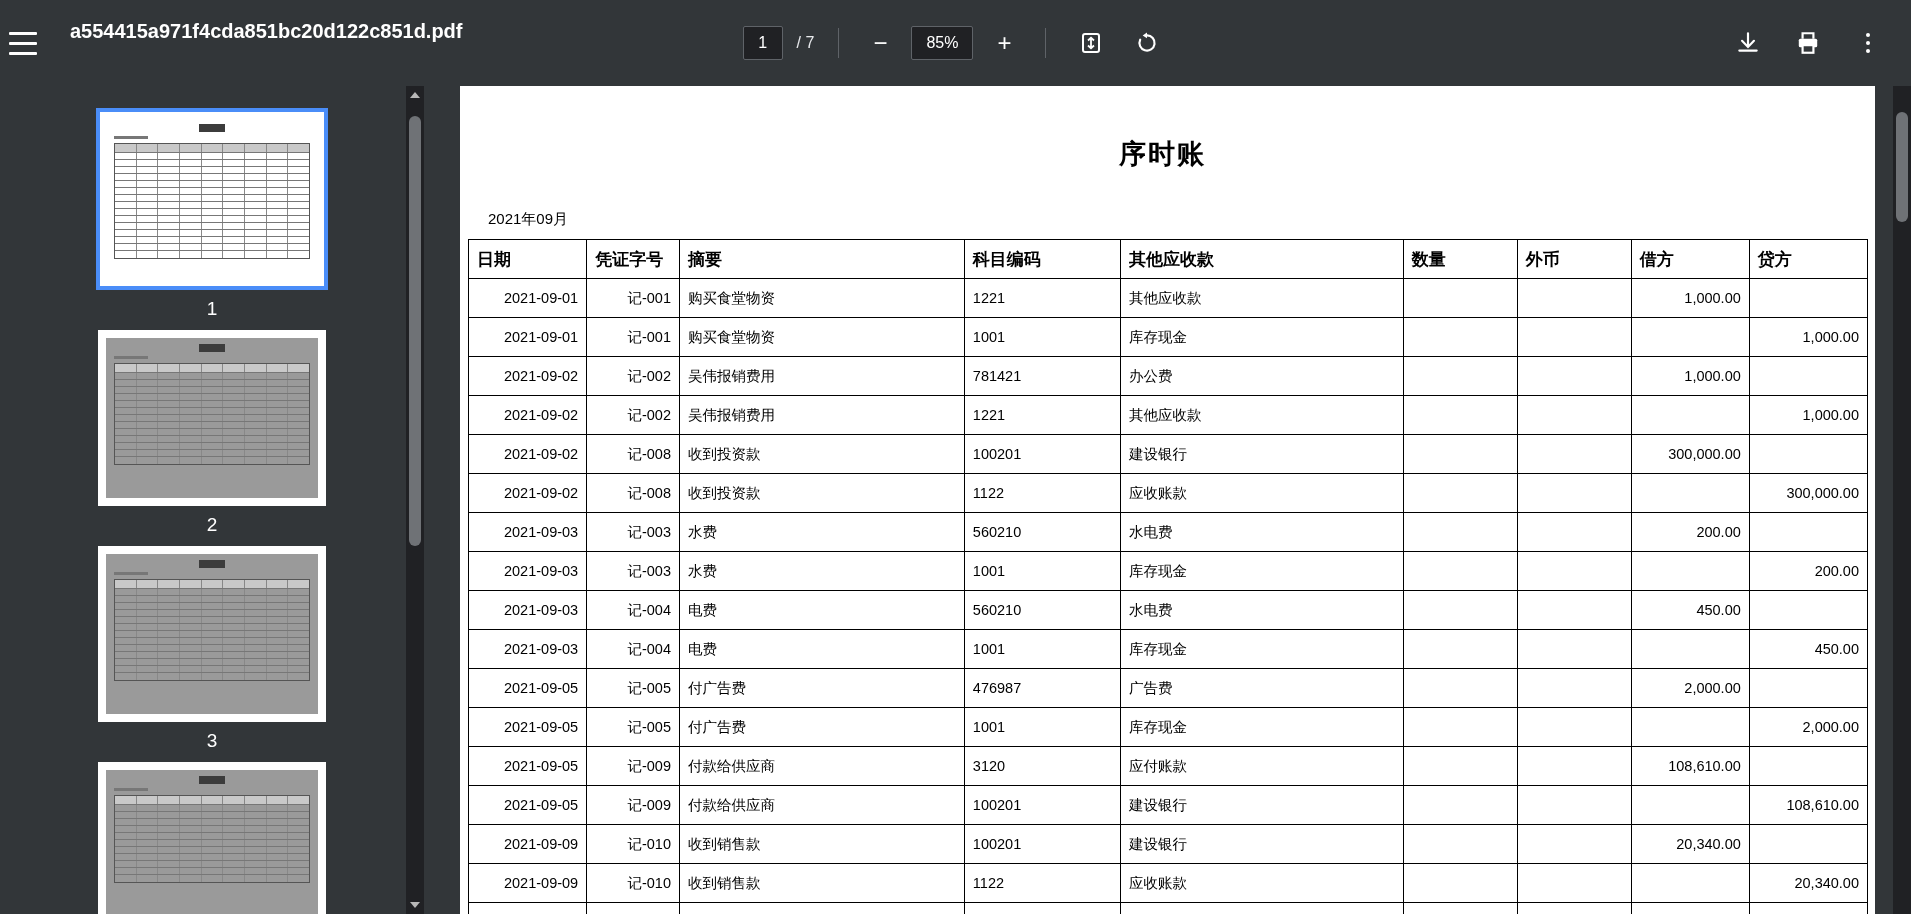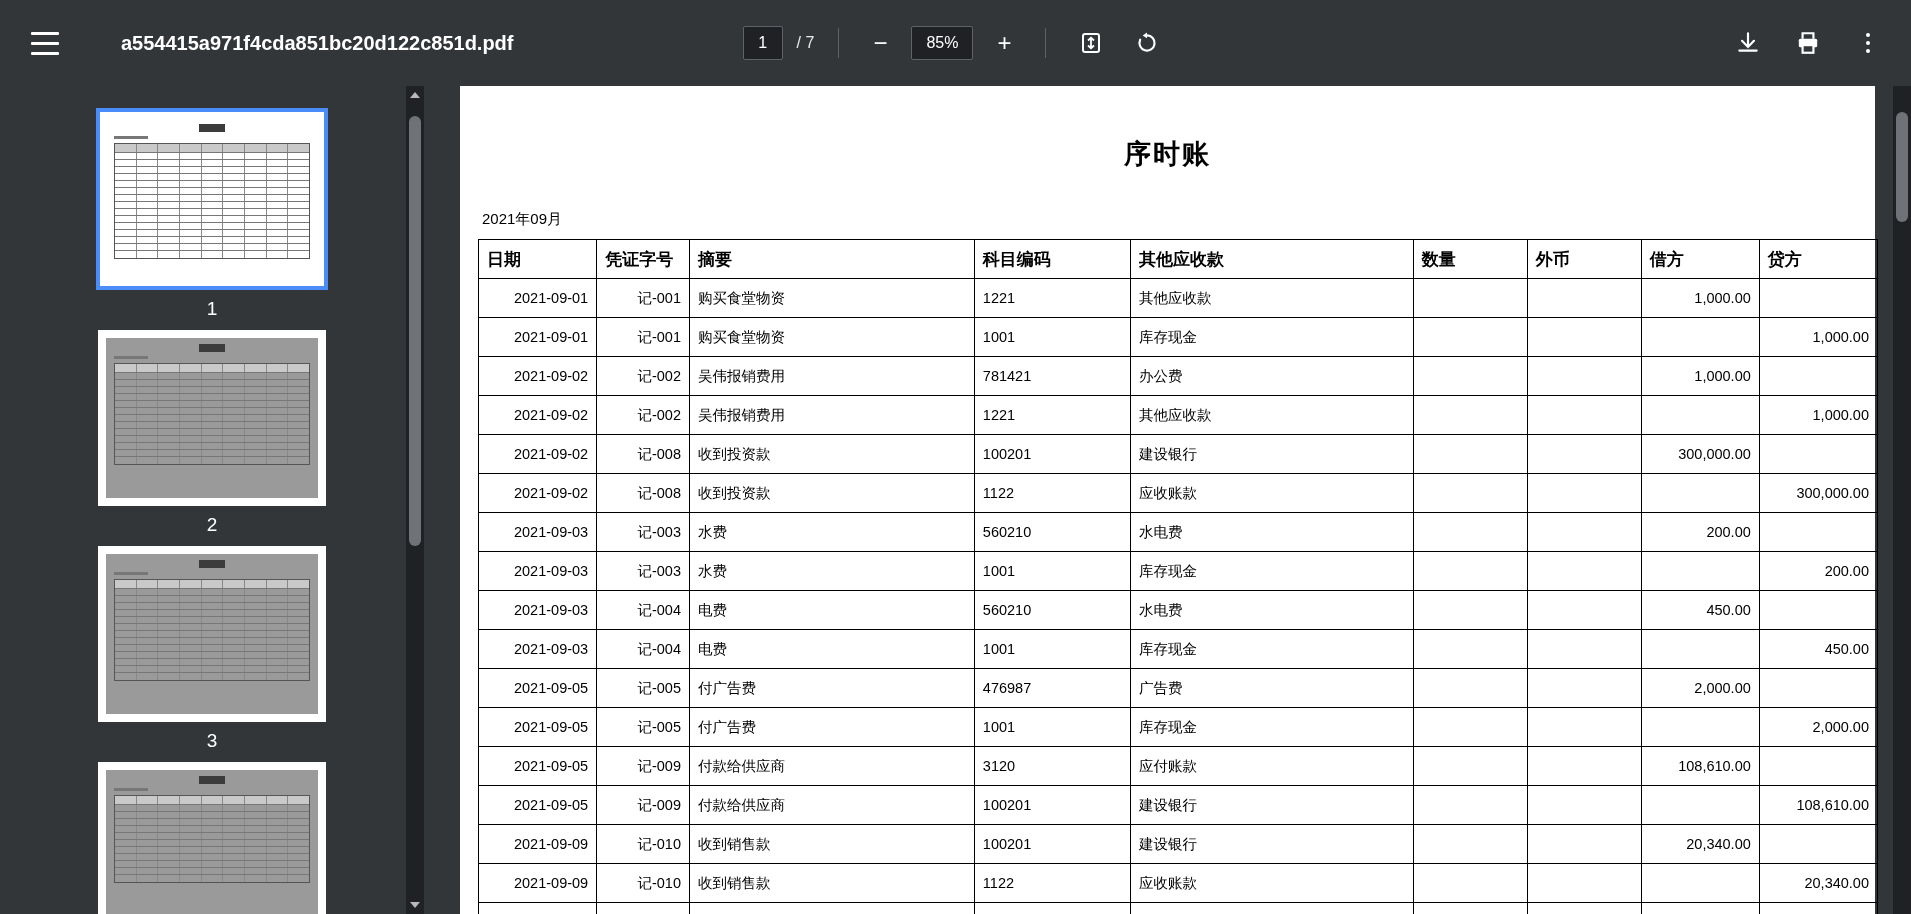--- a/index.html
+++ b/index.html
@@ -15,21 +15,21 @@
   
   .toolbar {
     height: 86px;
     background: #323639;
     display: flex;
     align-items: center;
     color: #ffffff;
     flex: 0 0 86px;
     position: relative;
   }
-  .tb-left { display: flex; align-items: center; padding-left: 22px; min-width: 0; gap: 29px; }
+  .tb-left { display: flex; align-items: flex-start; min-width: 0; }
   .hamburger {
     width: 46px; height: 46px;
     display: flex; flex-direction: column; justify-content: center; align-items: center;
     gap: 7px; cursor: pointer; flex: 0 0 auto;
   }
   .hamburger span { display: block; width: 28px; height: 3px; background: #ffffff; border-radius: 1px; }
   .doc-title {
     font-size: 20px; font-weight: bold; color: #ffffff;
     margin-left: 24px; white-space: nowrap; overflow: hidden; text-overflow: ellipsis;
   }
@@ -114,28 +114,28 @@
 
   
   .viewer {
     flex: 1 1 auto; position: relative; background: #323639; overflow: hidden;
     display: flex; justify-content: center;
   }
   .page {
     background: #ffffff;
     width: 1415px;
     margin-top: 0;
-    padding: 34px 10px 0 10px;
+    padding: 34px 10px 0 0;
     position: relative;
   }
   .page-h1 {
     text-align: center; font-size: 27px; font-weight: bold; color: #000;
     margin: 16px 0 0 0; letter-spacing: 2px;
   }
-  .period { font-size: 15px; color: #000; margin: 38px 0 10px 12px; }
+  .period { font-size: 15px; color: #000; margin: 38px 0 10px 28px; }
   table.ledger {
     width: 1400px; border-collapse: collapse; table-layout: fixed;
     margin-left: 8px;
     font-size: 14.5px; color: #000;
   }
   table.ledger th, table.ledger td {
     border: 1px solid #000; height: 39px; padding: 0 8px; vertical-align: middle;
     overflow: hidden; white-space: nowrap;
   }
   table.ledger th { text-align: left; font-weight: bold; font-size: 17px; }

